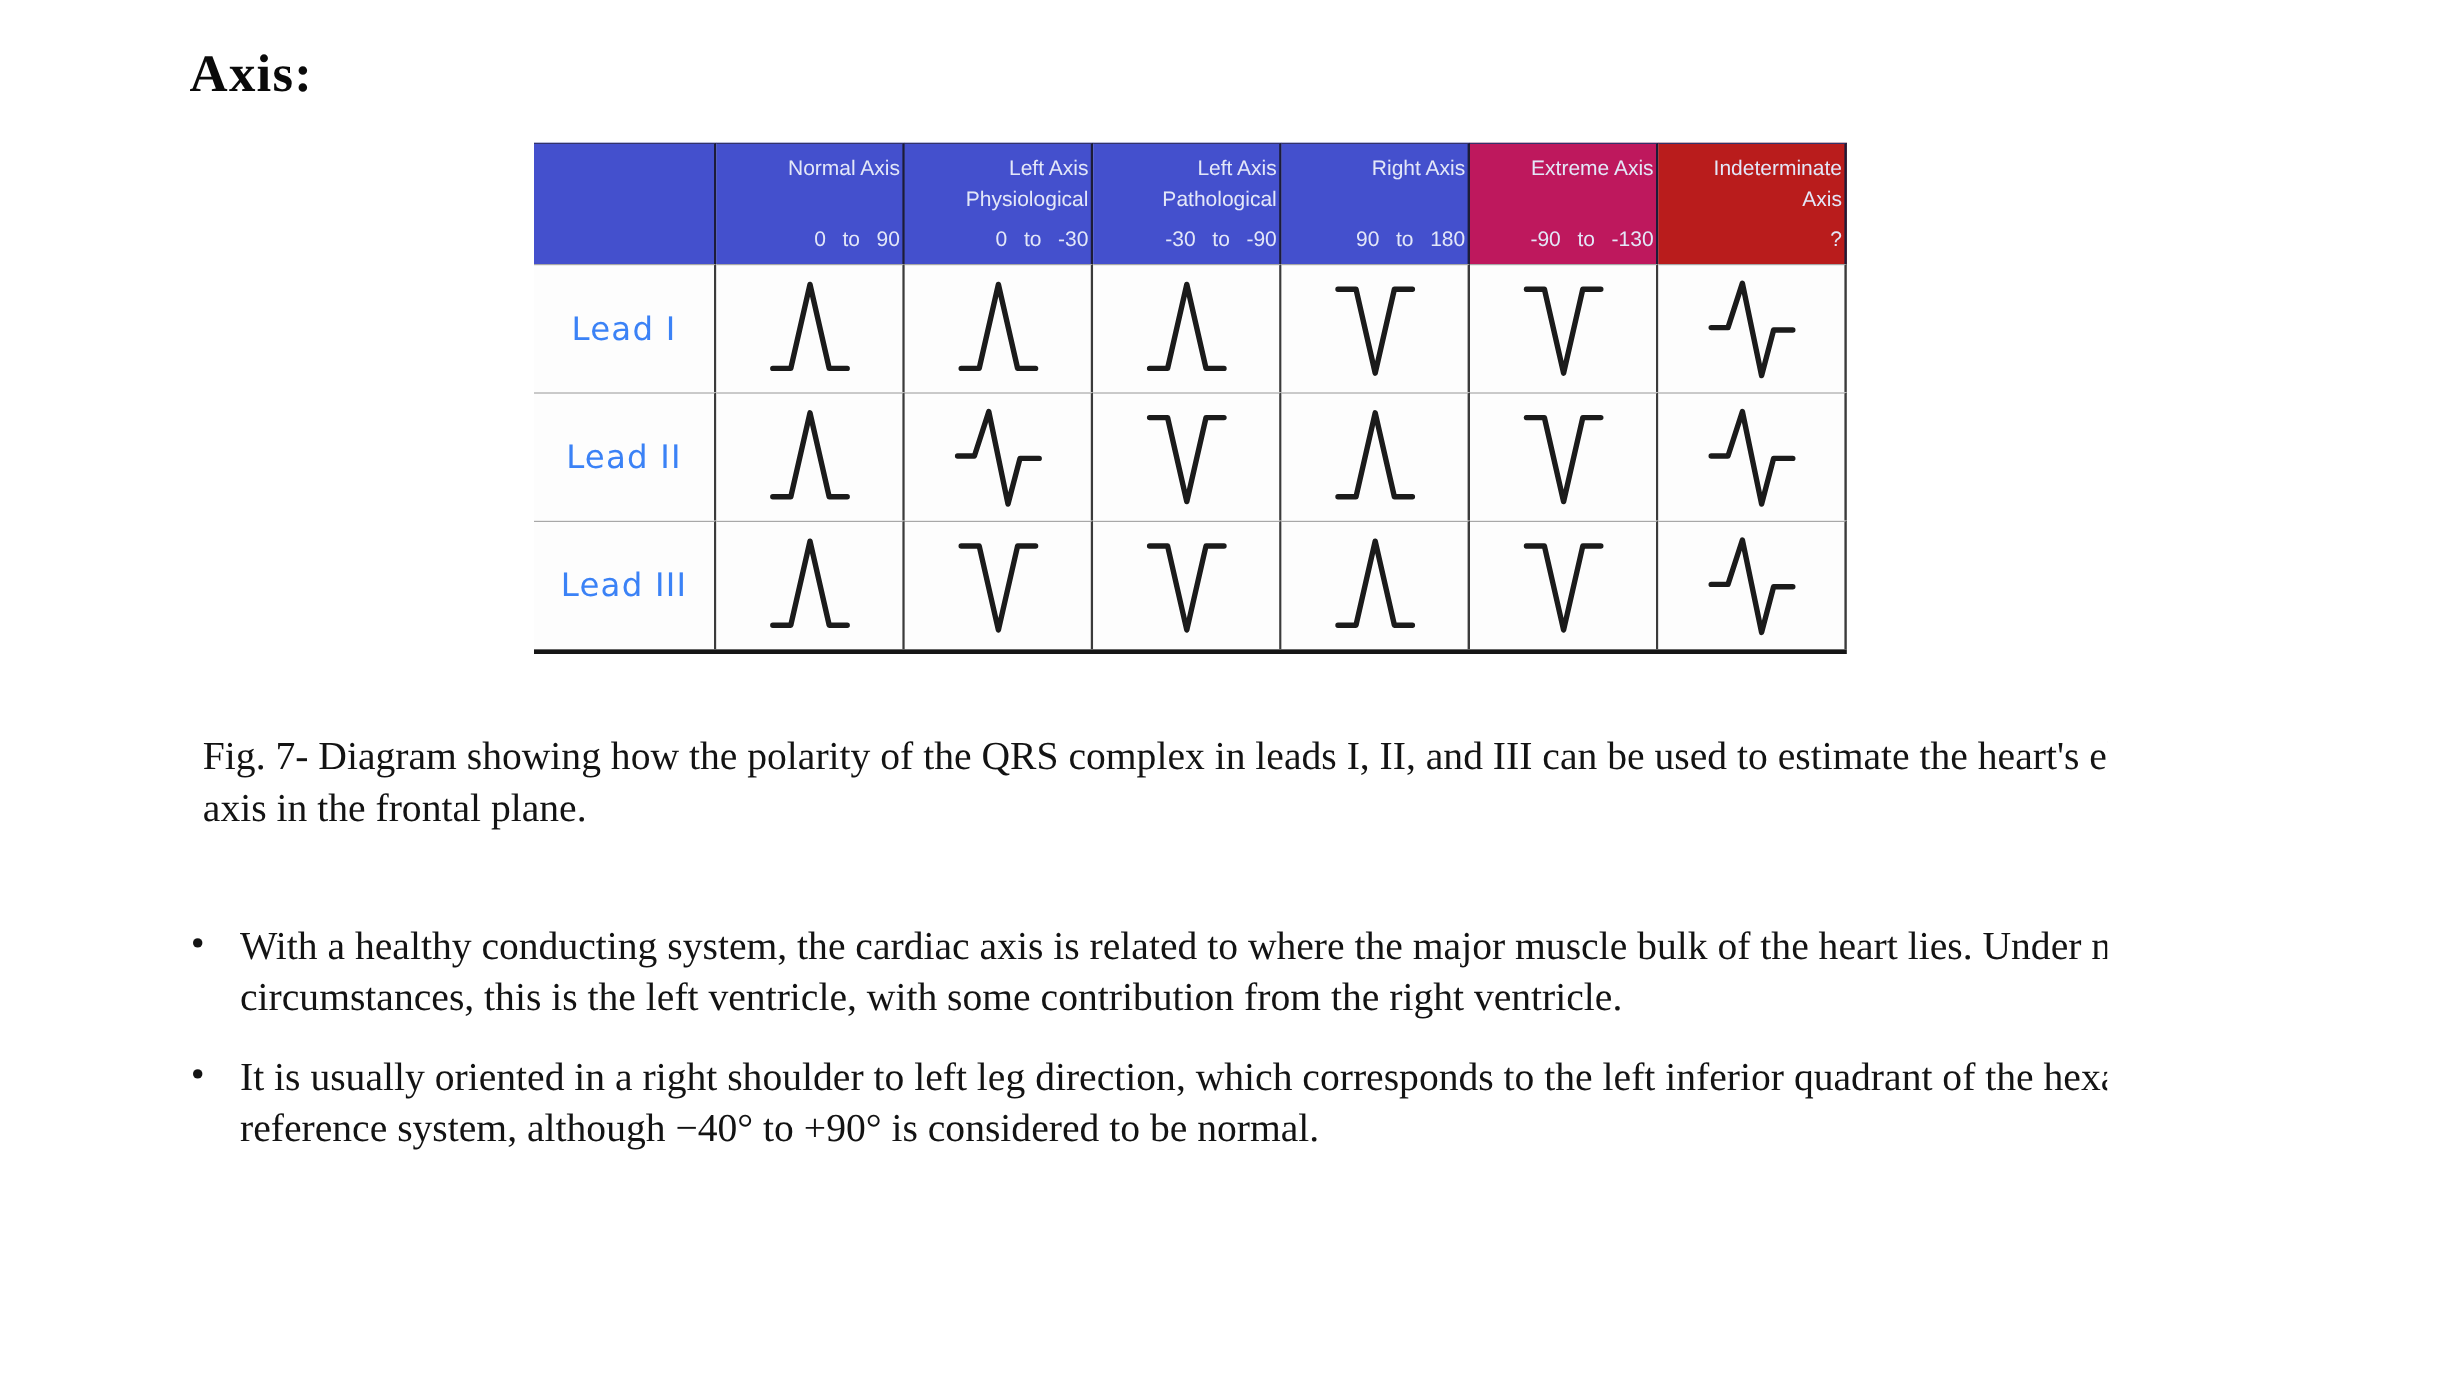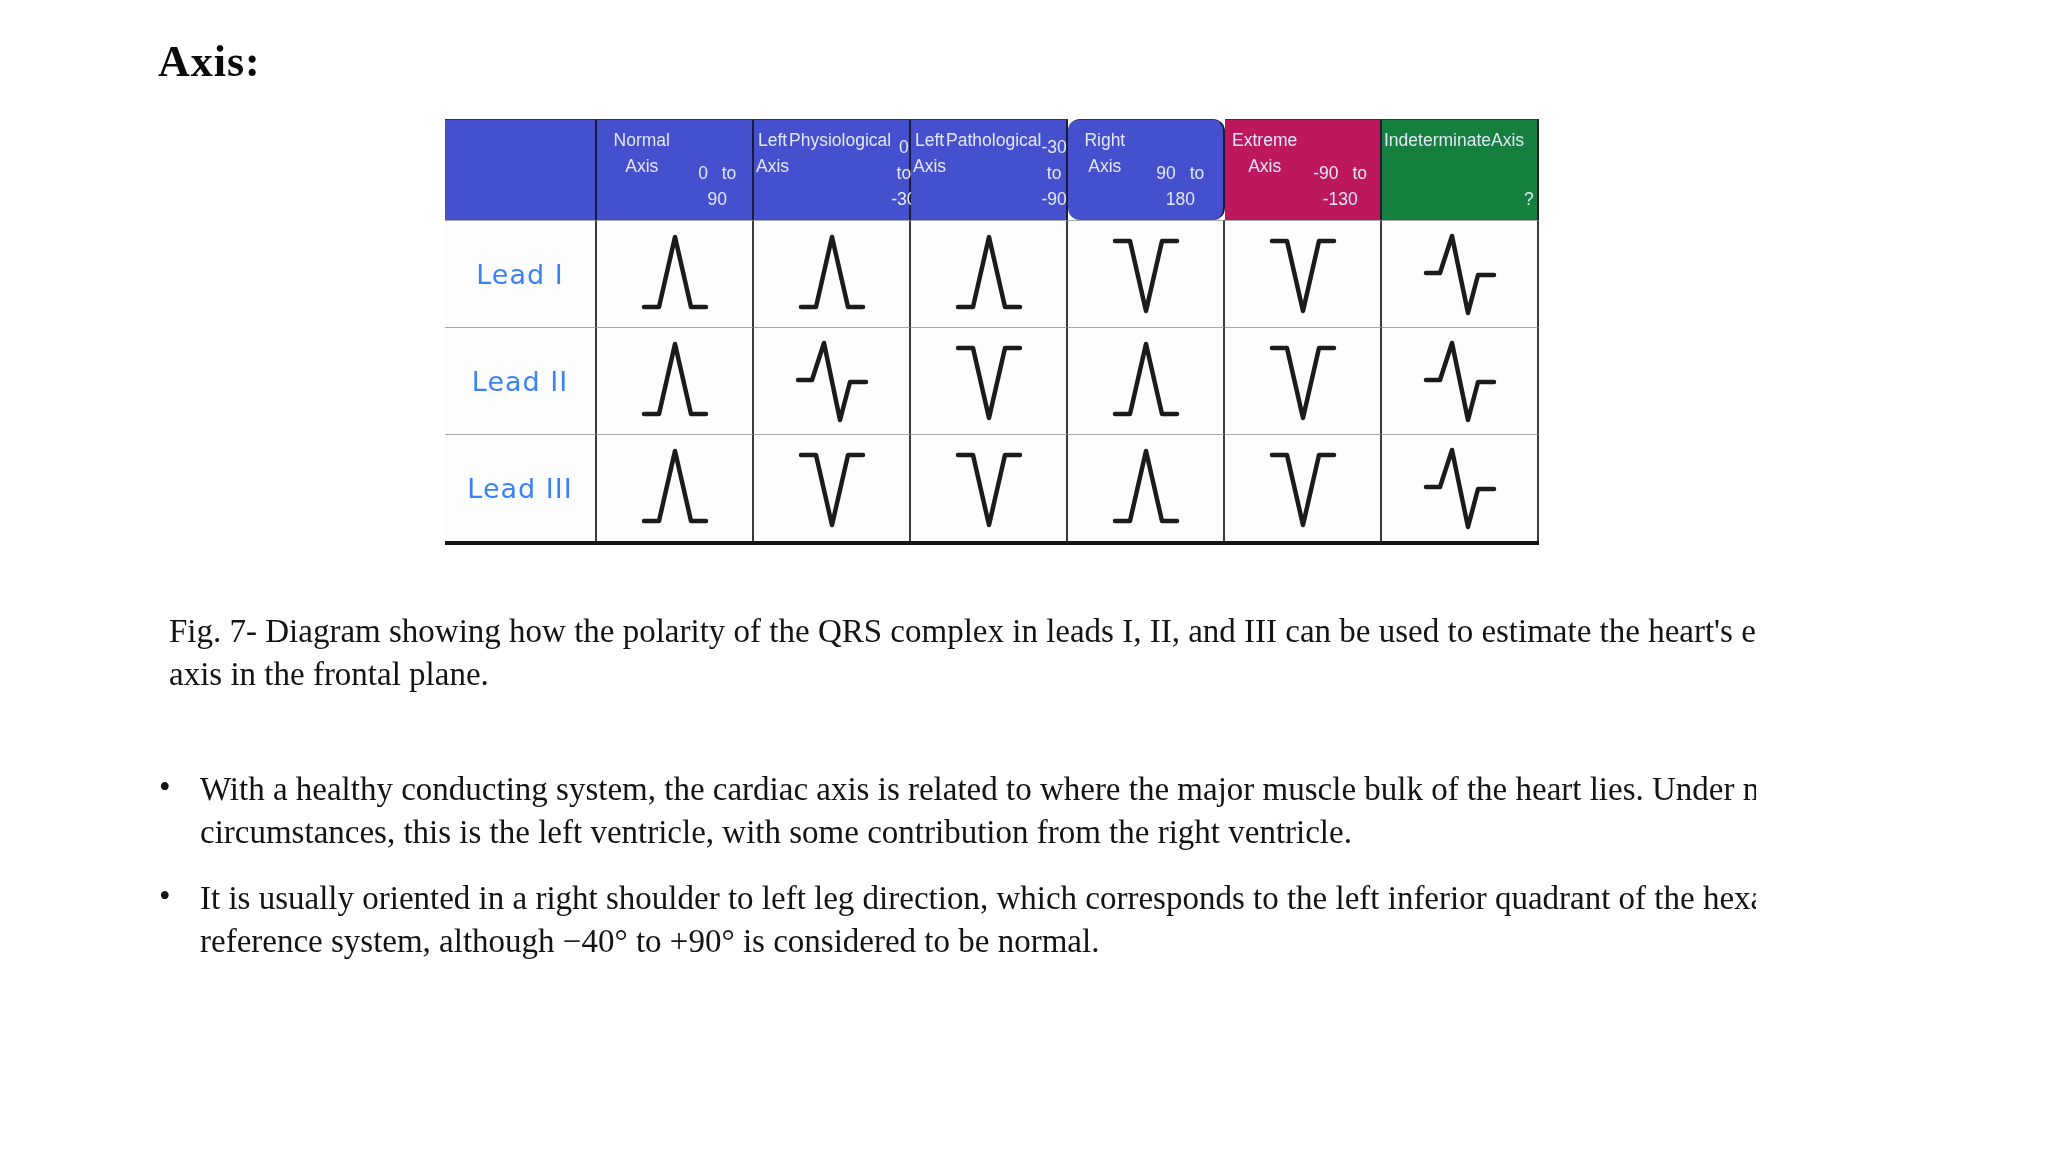--- a/index.html
+++ b/index.html
@@ -35,22 +35,22 @@
   }
   .h-cell {
     height: 101px;
     box-sizing: border-box;
     background: #4450cd;
     color: #e3e7f8;
     font-family: "Liberation Sans", sans-serif;
     font-size: 17.5px;
     line-height: 26px;
     display: flex;
-    flex-direction: row;
-    align-items: flex-start;
+    flex-direction: column;
+    align-items: flex-end;
     text-align: center;
     padding: 7px 2px 8px 2px;
     border-right: 2px solid #1c1c38;
     border-top: 1px solid #33336a;
   }
   .h-cell.corner { border-top: 1px solid #33336a; }
   .h-range { margin-top: auto; word-spacing: 9px; }
   .lead-cell {
     height: 107px;
     box-sizing: border-box;
@@ -128,31 +128,31 @@
       <div class="h-cell" style="background: rgb(68, 80, 205); color: rgb(227, 231, 248);">
         <span>Left Axis</span>
         <span>Physiological</span>
         <span class="h-range">0 to -30</span>
       </div>
       <div class="h-cell" style="background: rgb(68, 80, 205); color: rgb(227, 231, 248);">
         <span>Left Axis</span>
         <span>Pathological</span>
         <span class="h-range">-30 to -90</span>
       </div>
-      <div class="h-cell" style="background: rgb(68, 80, 205); color: rgb(227, 231, 248); border-radius: 12px;">
+      <div class="h-cell" style="background: rgb(68, 80, 205); color: rgb(227, 231, 248);">
         <span>Right Axis</span>
         <span></span>
         <span class="h-range">90 to 180</span>
       </div>
       <div class="h-cell" style="background: #be185d; color: rgb(227, 231, 248);">
         <span>Extreme Axis</span>
         <span></span>
         <span class="h-range">-90 to -130</span>
       </div>
-      <div class="h-cell" style="background: #15803d; color: rgb(227, 231, 248);">
+      <div class="h-cell" style="background: #b91c1c; color: rgb(227, 231, 248);">
         <span>Indeterminate</span>
         <span>Axis</span>
         <span class="h-range">?</span>
       </div>
       <div class="lead-cell">Lead I</div>
       <div class="wave-cell">
         <svg width="78" height="90" viewBox="0 0 78 90">
           <path d="M8,78 L23,78 L39,8 L55,78 L70,78" fill="none" stroke="#1b1b1b" stroke-width="4.5" stroke-linecap="round" stroke-linejoin="round"></path>
         </svg>
       </div>

